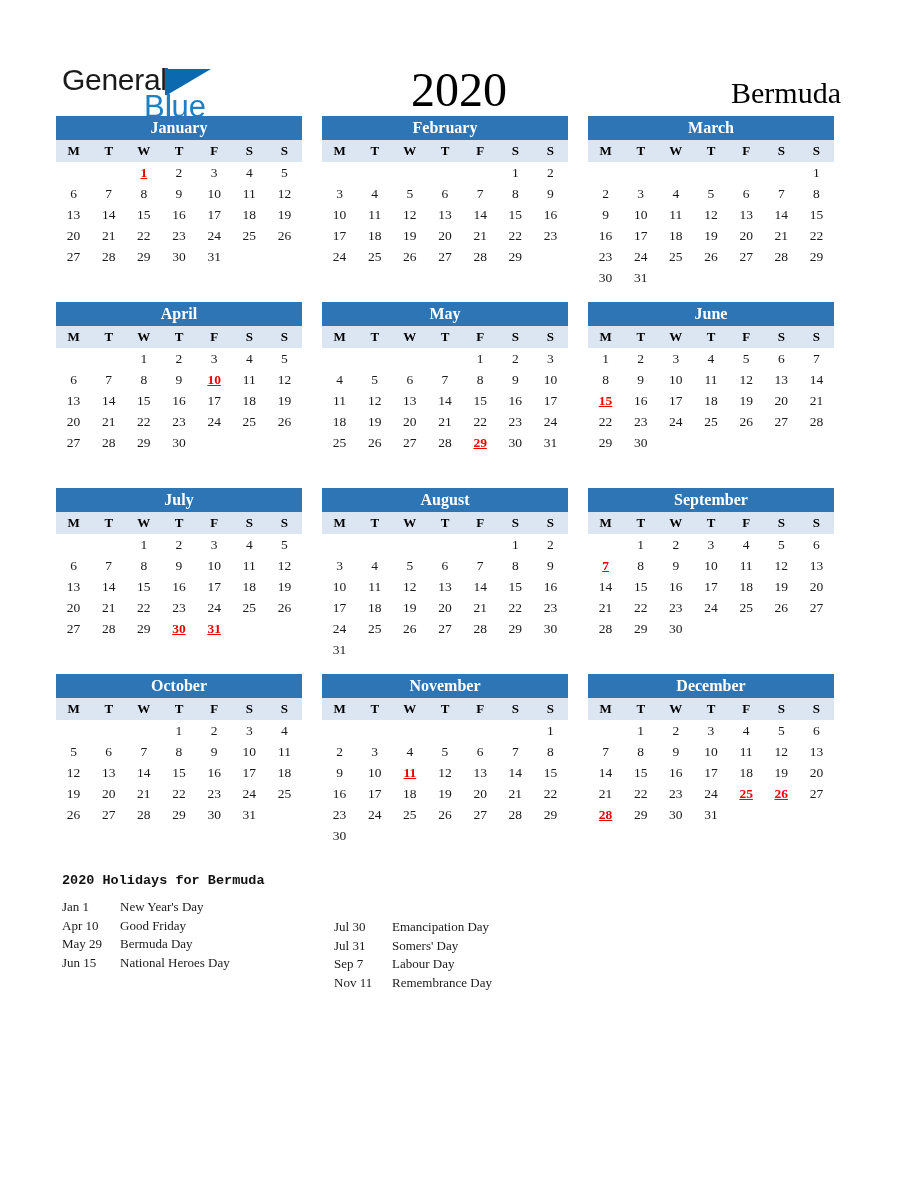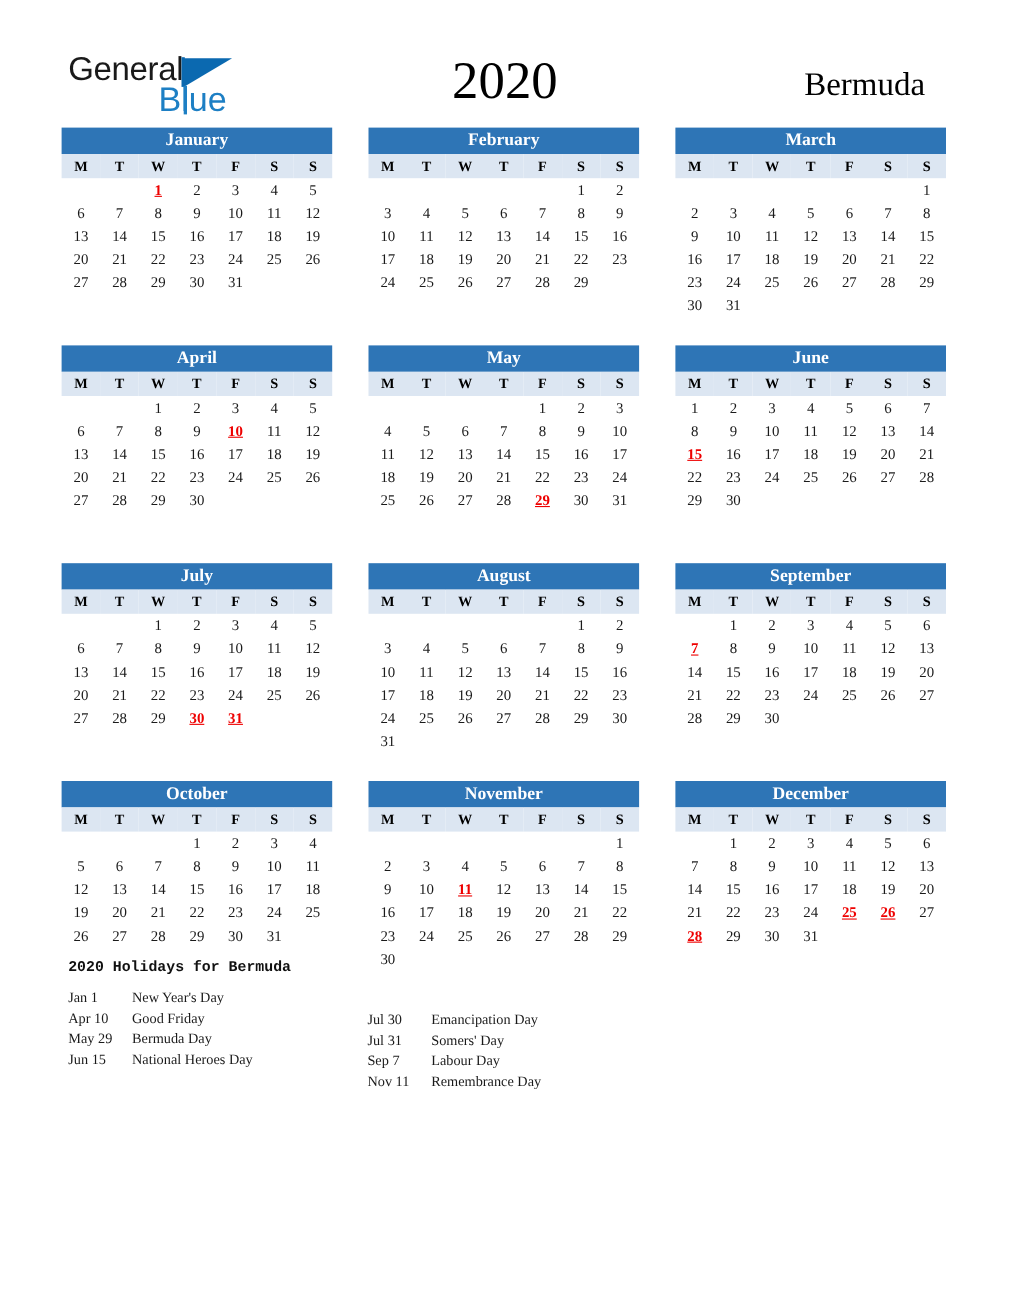--- a/index.html
+++ b/index.html
@@ -20,21 +20,21 @@
     position: relative;
     width: 918px;
     height: 1188px;
     box-sizing: border-box;
   }
 
   
   .header {
     position: absolute;
     left: 0;
-    top: 0;
+    top: 16px;
     width: 903px;
     height: 110px;
   }
   .logo {
     position: absolute;
     left: 62px;
     top: 48px;
     width: 220px;
     height: 58px;
   }
@@ -107,22 +107,22 @@
 
   
   .months {
     position: absolute;
     left: 56px;
     top: 116px;
     width: 806px;
   }
   .month-row {
     display: flex;
-    gap: 33px;
-    margin-bottom: 12px;
+    gap: 20px;
+    margin-bottom: 0;
   }
   .month {
     width: 246px;
     height: 186px;
     box-sizing: border-box;
   }
   .month-title {
     background: #2e75b6;
     color: #ffffff;
     text-align: center;

